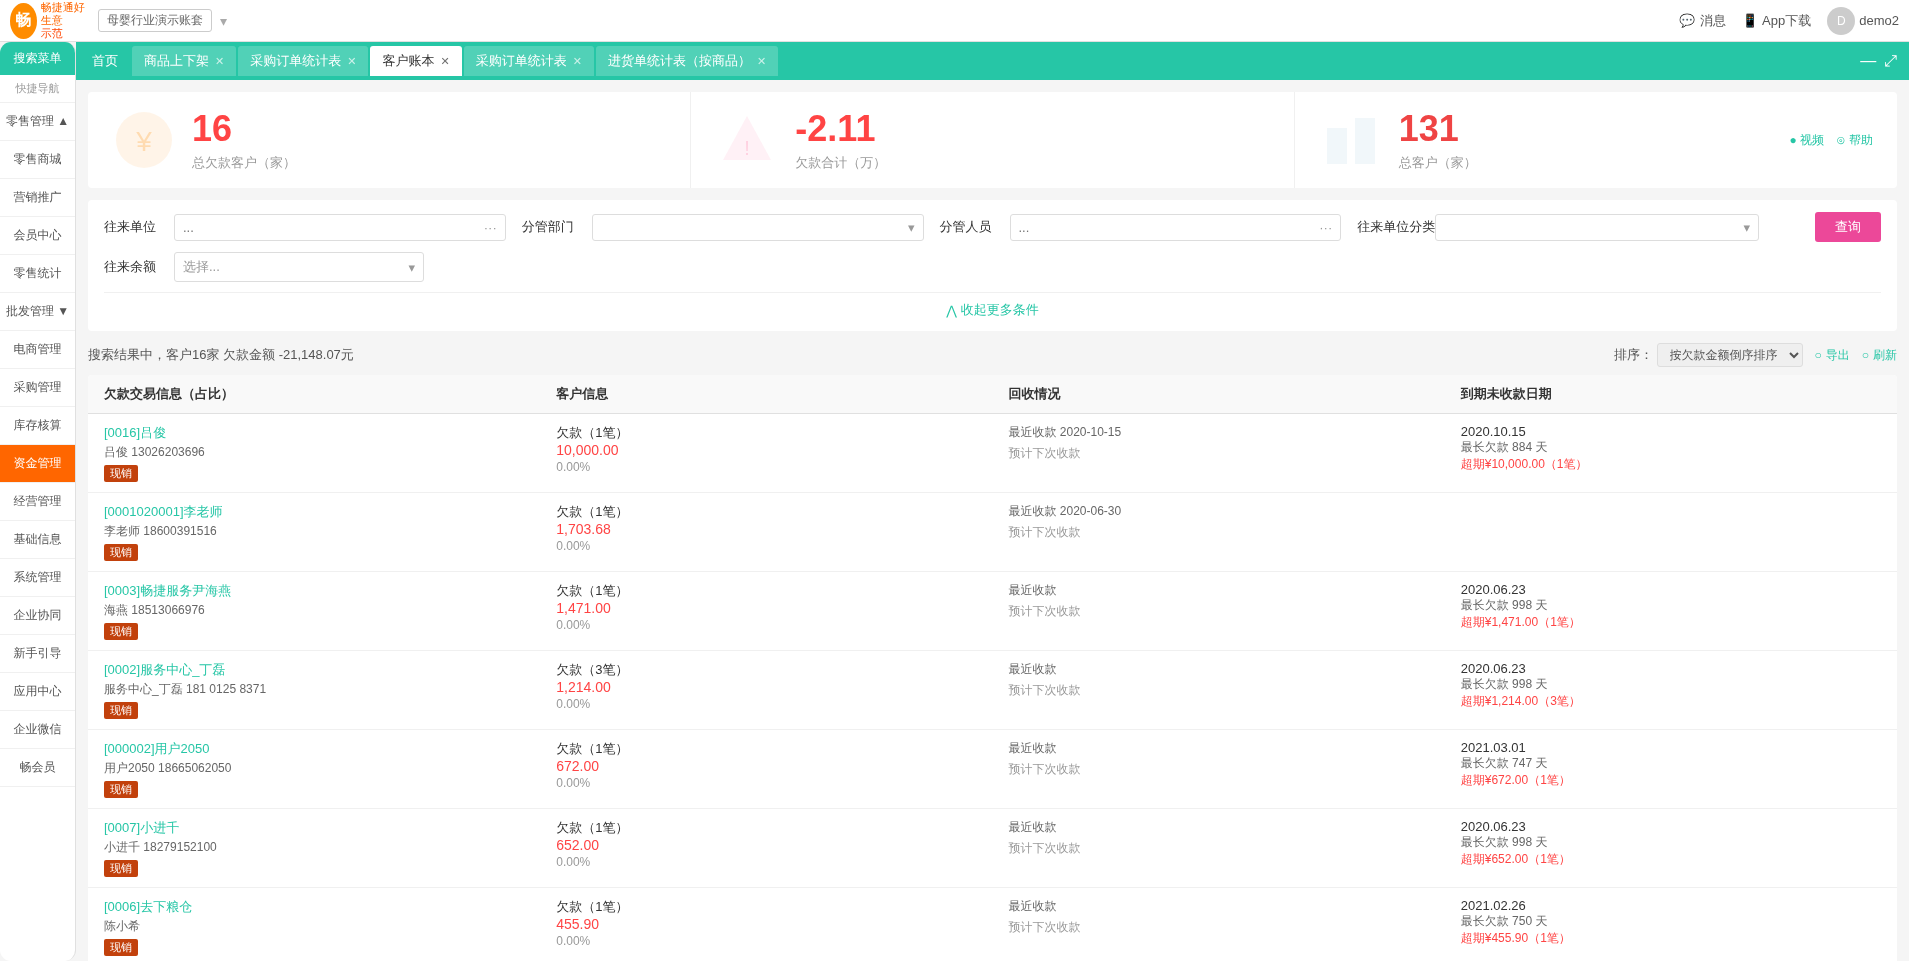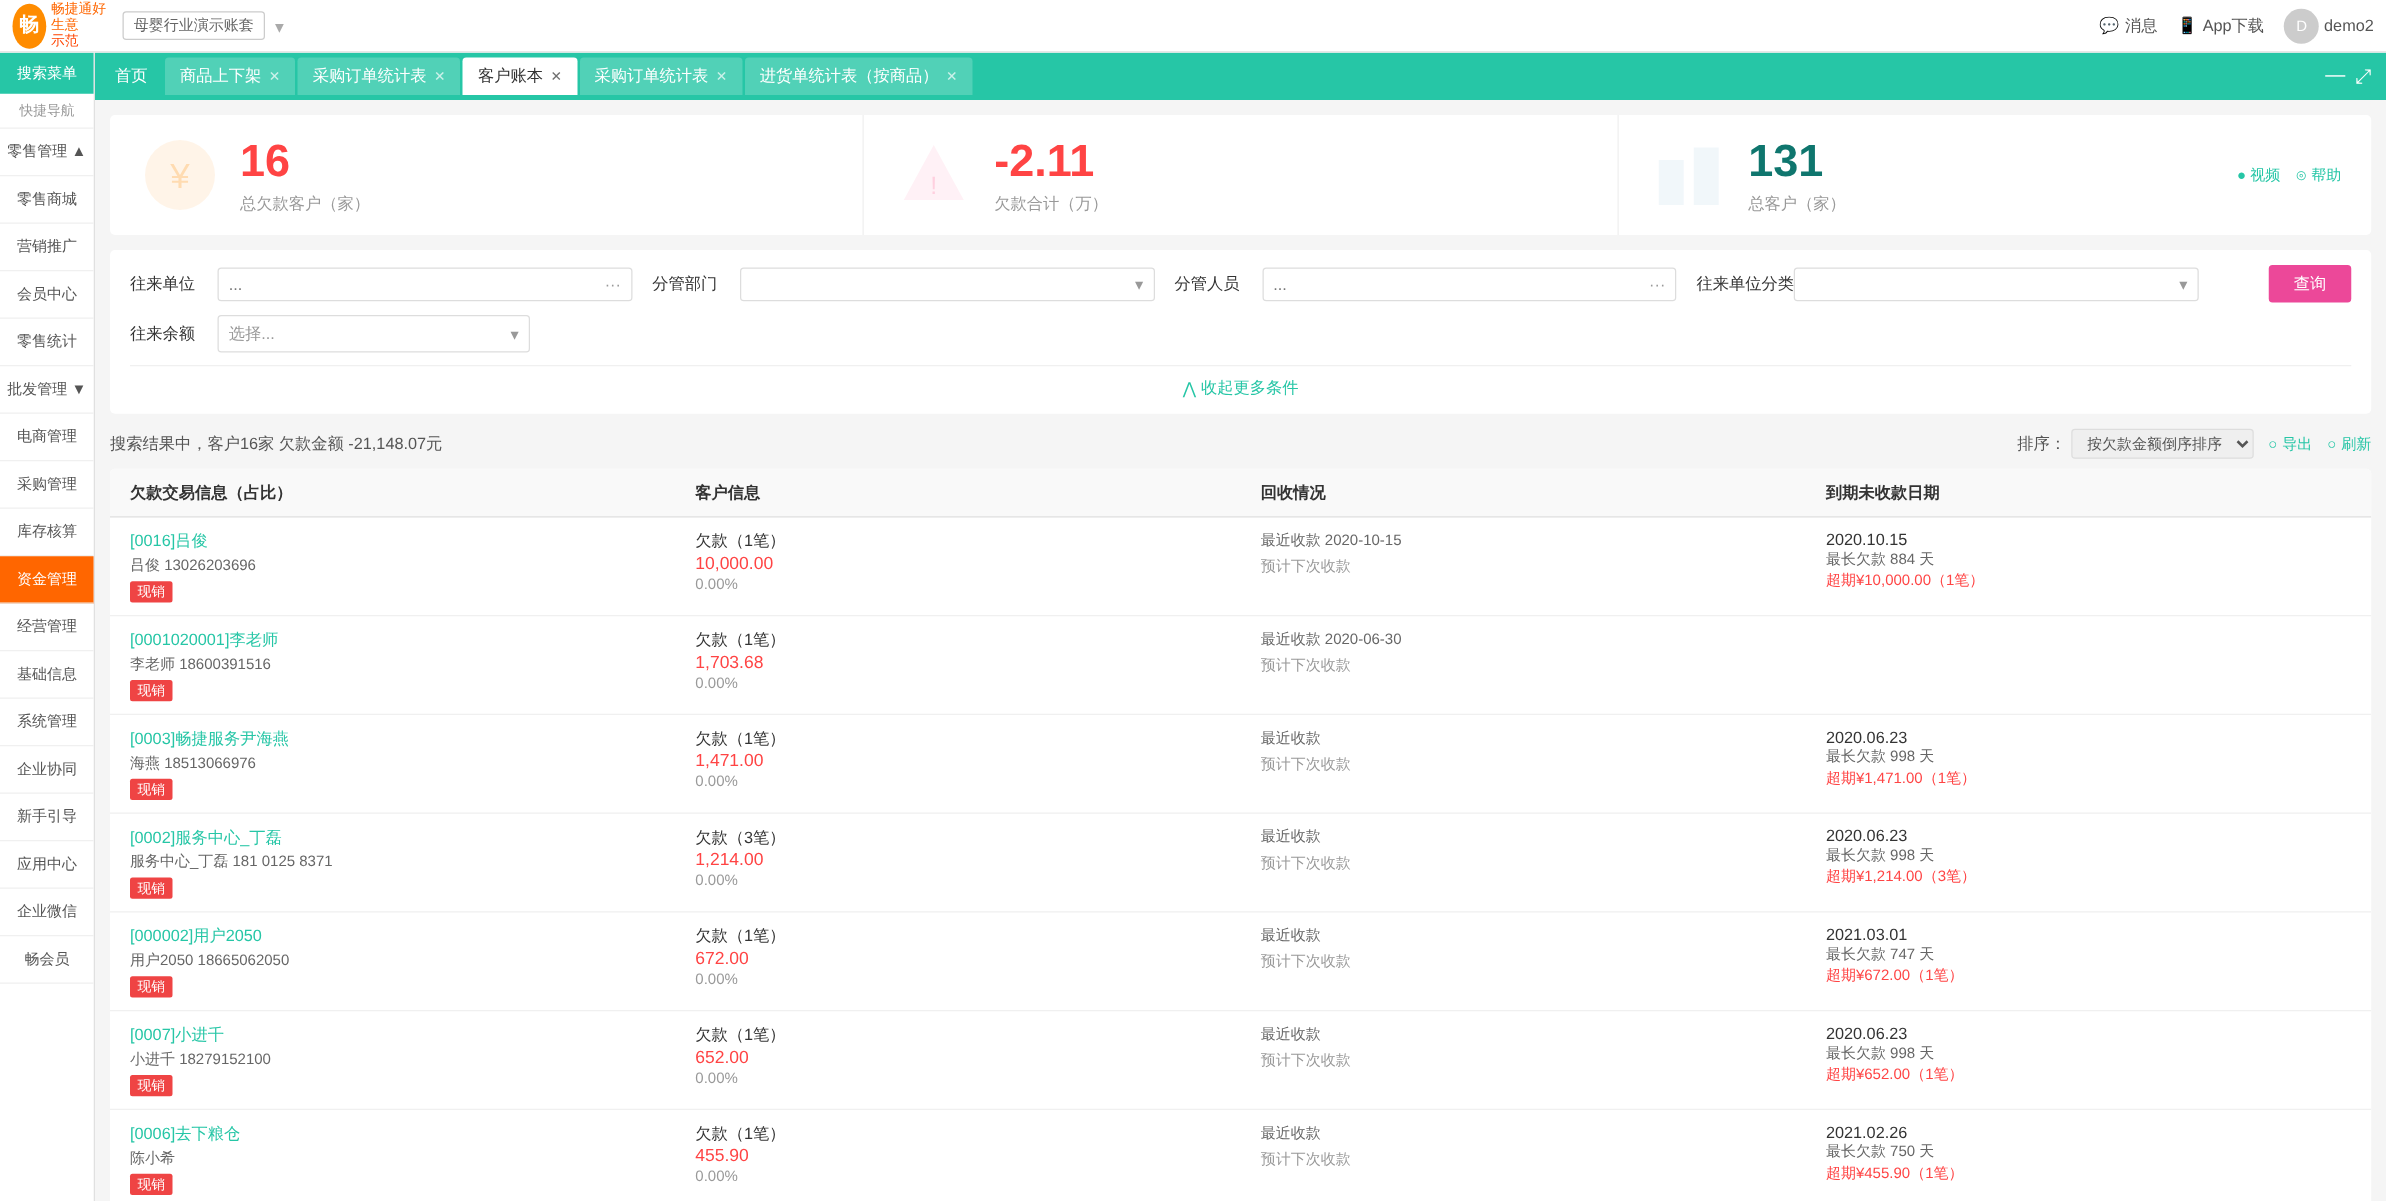--- a/index.html
+++ b/index.html
@@ -13,21 +13,21 @@
     .logo-text { font-size: 11px; color: #ff6600; margin-left: 4px; line-height: 1.2; }
     .system-name { font-size: 12px; color: #666; margin-left: 8px; border: 1px solid #ccc; padding: 2px 8px; border-radius: 3px; }
     .top-right { margin-left: auto; display: flex; align-items: center; gap: 16px; }
     .top-right-item { display: flex; align-items: center; gap: 4px; color: #555; font-size: 13px; cursor: pointer; }
     .avatar { width: 28px; height: 28px; border-radius: 50%; background: #ccc; display: flex; align-items: center; justify-content: center; color: #fff; font-size: 12px; }
 
     
     .main-body { display: flex; flex: 1; overflow: hidden; }
 
     
-    .sidebar { width: 76px; background: #fff; border-right: 1px solid #e0e0e0; display: flex; flex-direction: column; overflow-y: auto; }
+    .sidebar { width: 76px; background: #fff; border-right: 1px solid #e0e0e0; display: flex; flex-direction: column; overflow-y: auto; border-radius: 11px; }
     .sidebar-search { background: #26c6a6; color: #fff; text-align: center; padding: 8px 4px; font-size: 12px; cursor: pointer; }
     .sidebar-item { text-align: center; padding: 10px 4px; font-size: 12px; color: #555; cursor: pointer; border-bottom: 1px solid #f0f0f0; }
     .sidebar-item.active { background: #ff6600; color: #fff; }
 
     
     .content-area { flex: 1; display: flex; flex-direction: column; overflow: hidden; }
 
     
     .tab-bar { display: flex; align-items: center; background: #26c6a6; height: 38px; padding: 0 4px; }
     .tab-item { display: flex; align-items: center; height: 30px; padding: 0 12px; border-radius: 3px 3px 0 0; font-size: 13px; cursor: pointer; white-space: nowrap; margin-right: 2px; }
@@ -42,21 +42,21 @@
 
     
     .stats-row { display: flex; background: #fff; margin-bottom: 12px; border-radius: 4px; overflow: hidden; }
     .stat-card { flex: 1; display: flex; align-items: center; padding: 16px 24px; border-right: 1px solid #f0f0f0; }
     .stat-card:last-child { border-right: none; }
     .stat-icon { width: 64px; height: 64px; margin-right: 16px; opacity: 0.3; }
     .stat-icon svg { width: 100%; height: 100%; }
     .stat-info {}
     .stat-value { font-size: 36px; font-weight: bold; }
     .stat-value.red { color: #ff4444; }
-    .stat-value.black { color: #0f766e; }
+    .stat-value.black { color: #ef4444; }
     .stat-label { font-size: 13px; color: #999; margin-top: 4px; }
     .stat-actions { margin-left: auto; display: flex; gap: 12px; color: #26c6a6; font-size: 12px; }
 
     
     .filter-area { background: #fff; border-radius: 4px; padding: 12px 16px; margin-bottom: 12px; }
     .filter-row { display: flex; align-items: center; gap: 16px; margin-bottom: 10px; }
     .filter-item { display: flex; align-items: center; flex: 1; }
     .filter-label { font-size: 13px; color: #333; min-width: 70px; white-space: nowrap; }
     .filter-input { flex: 1; border: 1px solid #ddd; border-radius: 3px; padding: 5px 8px; font-size: 13px; display: flex; align-items: center; justify-content: space-between; cursor: pointer; background: #fff; }
     .filter-input span { color: #999; }
@@ -70,21 +70,21 @@
     .action-btn { color: #26c6a6; font-size: 12px; cursor: pointer; display: flex; align-items: center; gap: 4px; }
 
     
     .data-table { background: #fff; border-radius: 4px; overflow: hidden; }
     .table-header { display: grid; grid-template-columns: 2fr 2fr 2fr 2fr; background: #f9f9f9; border-bottom: 1px solid #e0e0e0; }
     .th { padding: 10px 16px; font-size: 13px; color: #333; font-weight: bold; }
     .table-row { display: grid; grid-template-columns: 2fr 2fr 2fr 2fr; border-bottom: 1px solid #f0f0f0; }
     .td { padding: 10px 16px; font-size: 13px; color: #333; }
     .customer-name { color: #26c6a6; cursor: pointer; font-size: 13px; }
     .customer-sub { font-size: 12px; color: #666; margin-top: 2px; }
-    .badge-green { display: inline-block; background: #ef4444; color: #fff; font-size: 11px; padding: 1px 6px; border-radius: 2px; margin-top: 4px; }
+    .badge-green { display: inline-block; background: #c2410c; color: #fff; font-size: 11px; padding: 1px 6px; border-radius: 2px; margin-top: 4px; }
     .amount-red { color: #ff4444; font-size: 14px; }
     .amount-percent { color: #999; font-size: 12px; margin-top: 2px; }
     .overdue-red { color: #ff4444; font-size: 12px; cursor: pointer; }
     .collection-info { font-size: 12px; color: #666; }
     .collection-sub { font-size: 12px; color: #999; margin-top: 4px; }
   </style>
 </head>
 <body>
 
 <div class="app-wrapper">

